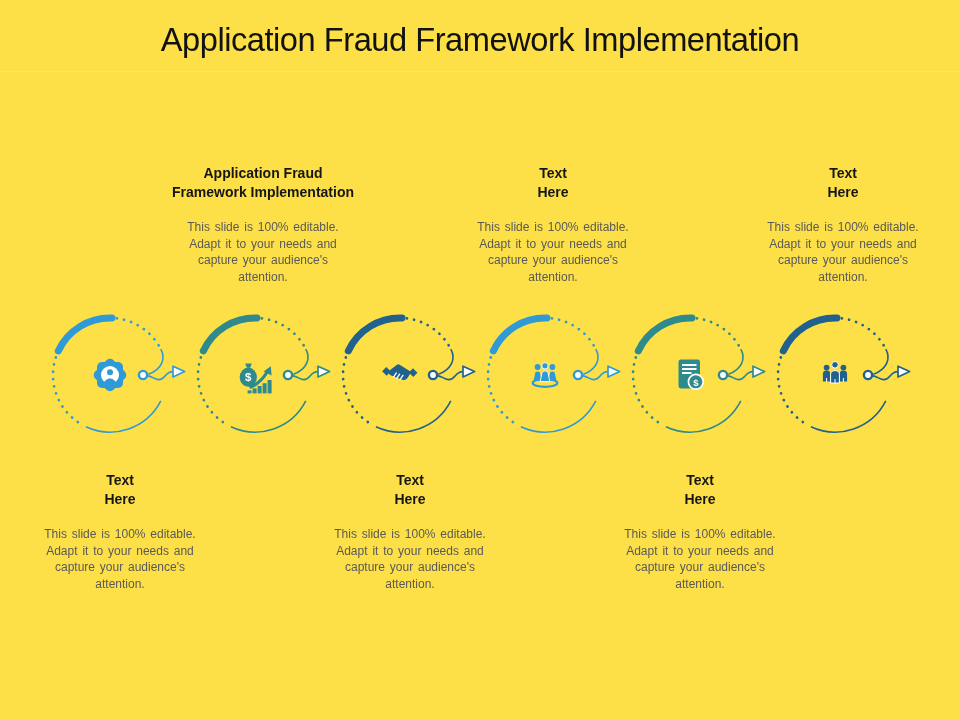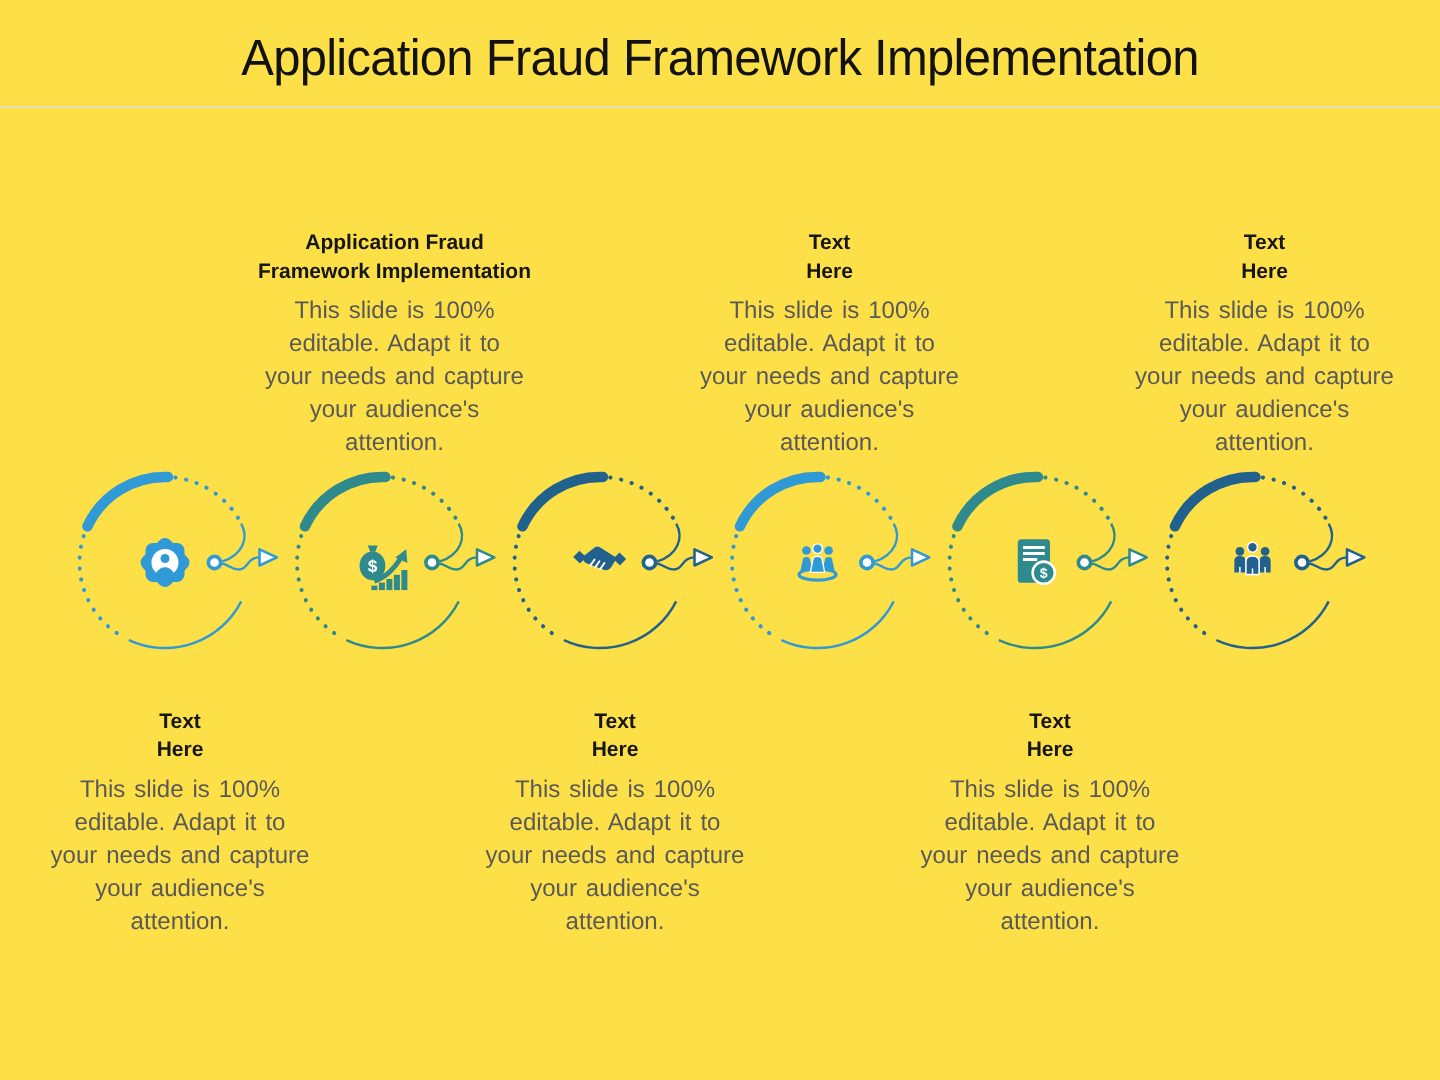--- a/index.html
+++ b/index.html
@@ -9,29 +9,29 @@
   }
   .slide{position:absolute;inset:0;background:#fde047;}
   .slide-title{
     position:absolute;top:20px;left:0;width:100%;margin:0;
     text-align:center;font-size:34px;font-weight:400;color:#121212;
     letter-spacing:-0.5px;transform:scaleX(0.96);
   }
   .divider{position:absolute;top:71px;left:0;width:100%;height:1px;background:#dcdcdc;}
 
   .block{position:absolute;width:216px;text-align:center;}
-  .block.top{top:152px;}
+  .block.top{top:164px;}
   .block.bottom{top:471px;}
   .block-heading{
     font-size:14px;font-weight:700;color:#161616;line-height:1.36;
     white-space:pre-line;
   }
   .block-body{
-    font-size:16px;color:#595959;line-height:1.38;max-width:176px;
-    margin:7px auto 0;word-spacing:1.5px;
+    font-size:12px;color:#595959;line-height:1.38;max-width:176px;
+    margin:17px auto 0;word-spacing:1.5px;
   }
 
   svg.node{position:absolute;width:150px;height:150px;overflow:visible;}
   .arc-thick{fill:none;stroke:currentColor;stroke-width:7;stroke-linecap:round;}
   .arc-dots{fill:none;stroke:currentColor;stroke-width:2.7;stroke-linecap:round;stroke-dasharray:0.1 7.2;}
   .arc-thin,.spiral,.swoosh{fill:none;stroke:currentColor;stroke-width:1.6;}
   .knob{fill:#fff;stroke:currentColor;stroke-width:2.4;}
   .arrowhead{fill:#fff;stroke:currentColor;stroke-width:1.7;stroke-linejoin:round;}
   .ic{fill:currentColor;}
   .ic-w{fill:#ffffff;}

